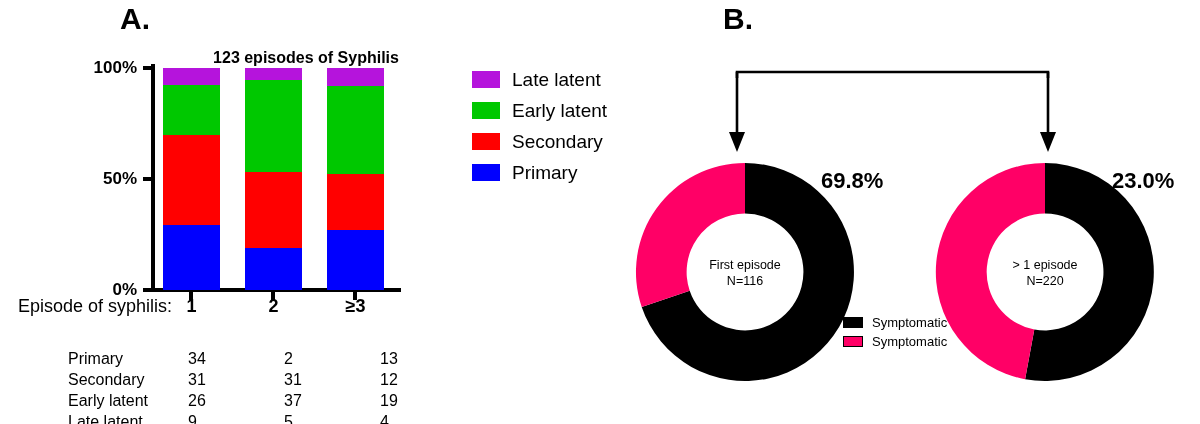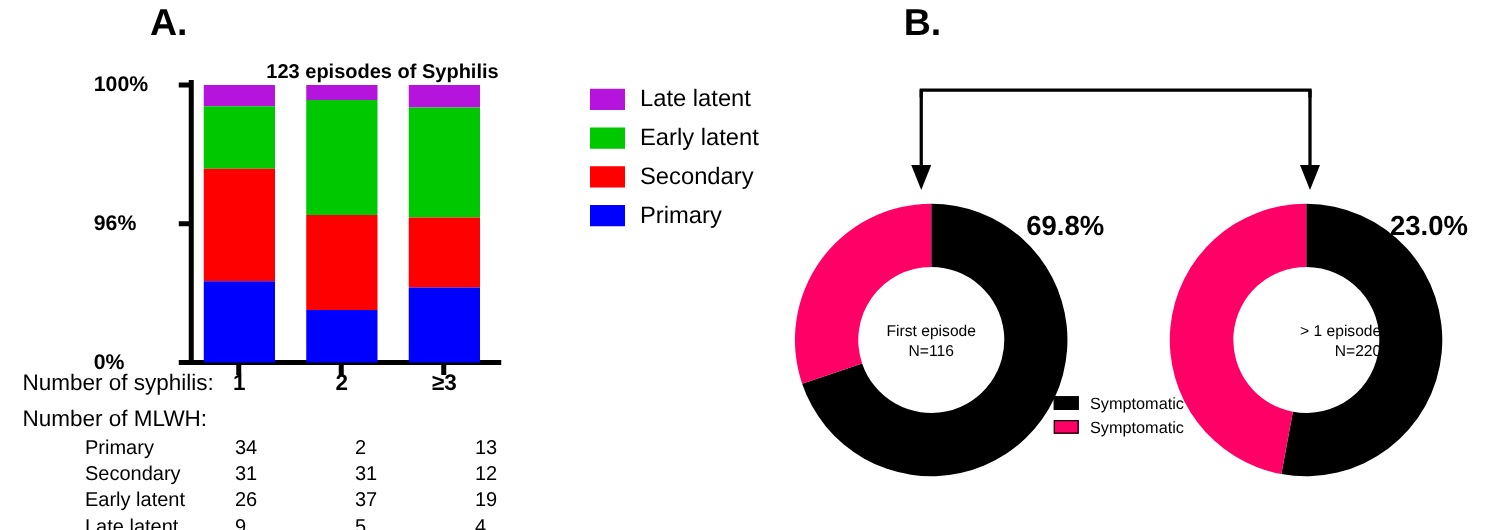--- a/index.html
+++ b/index.html
@@ -19,21 +19,21 @@
 
   
   #panelA{position:absolute;left:0;top:0;width:600px;height:424px;}
   .y-axis-line{
     position:absolute;left:151px;top:64px;width:4px;height:228px;background:#000;
   }
   .x-axis-line{
     position:absolute;left:151px;top:288px;width:250px;height:4px;background:#000;
   }
   .ytick-label{
-    position:absolute;font-size:17px;font-weight:bold;
+    position:absolute;font-size:17px;font-weight:bold;text-align:right;
     width:62px;
   }
   .ytick-mark{position:absolute;width:9px;height:4px;background:#000;left:143px;}
   .xtick-mark{position:absolute;width:4px;height:8px;background:#000;top:292px;}
   .bar-wrap{position:absolute;bottom:0;height:222px;width:57px;}
   .seg{width:100%;}
 
   .legendA{position:absolute;left:472px;top:64px;}
   .legendA-row{display:flex;align-items:center;height:31px;}
   .legendA-swatch{width:28px;height:17px;margin-right:12px;}
@@ -65,21 +65,21 @@
     position:absolute;font-size:22px;font-weight:bold;
   }
   #pct1{left:821px;top:168px;}
   #pct2{left:1112px;top:168px;}
 
   .donut-center-text{
     position:absolute;text-align:center;font-size:12.5px;font-weight:normal;
     line-height:16px;width:120px;
   }
   #center1{left:685px;top:257px;}
-  #center2{left:985px;top:257px;text-align:right;}
+  #center2{left:985px;top:257px;}
 
   .legendB{position:absolute;left:843px;top:313px;}
   .legendB-row{display:flex;align-items:center;height:19px;}
   .legendB-swatch{
     width:20px;height:11px;margin-right:9px;border:1.5px solid #000;box-sizing:border-box;
   }
   .legendB-text{font-size:13px;white-space:nowrap;}
 
   svg{display:block;}
   .abs-svg{position:absolute;left:0;top:0;pointer-events:none;}
@@ -94,21 +94,21 @@
     <div class="panel-letter" id="panelA-letter">A.</div>
 
     <div class="y-axis-line"></div>
     <div class="x-axis-line"></div>
 
     <div class="ytick-mark" style="top:66px;"></div>
     <div class="ytick-mark" style="top:177px;"></div>
     <div class="ytick-mark" style="top:288px;"></div>
 
     <div class="ytick-label" style="left:75px;top:58px;">100%</div>
-    <div class="ytick-label" style="left:75px;top:169px;">96%</div>
+    <div class="ytick-label" style="left:75px;top:169px;">50%</div>
     <div class="ytick-label" style="left:75px;top:280px;">0%</div>
 
     <div class="xtick-mark" style="left:189px;"></div>
     <div class="xtick-mark" style="left:271px;"></div>
     <div class="xtick-mark" style="left:353px;"></div>
 
     <div class="bar-wrap" style="left:163px;top:68px;">
       <div class="seg" style="height:7.8%;background:#B514DC;"></div>
       <div class="seg" style="height:22.4%;background:#00C800;"></div>
       <div class="seg" style="height:40.5%;background:#FF0000;"></div>
@@ -141,26 +141,25 @@
       <div class="legendA-row">
         <span class="legendA-swatch" style="background:#FF0000;"></span>
         <span class="legendA-text">Secondary</span>
       </div>
       <div class="legendA-row">
         <span class="legendA-swatch" style="background:#0000FF;"></span>
         <span class="legendA-text">Primary</span>
       </div>
     </div>
 
-    <div class="axis-caption" id="episode-caption">Number of syphilis:</div>
+    <div class="axis-caption" id="episode-caption">Episode of syphilis:</div>
     <div class="xcat" style="left:163px;">1</div>
     <div class="xcat" style="left:245px;">2</div>
     <div class="xcat" style="left:327px;">≥3</div>
 
-    <div class="axis-caption" id="mlwh-caption">Number of MLWH:</div>
 
     <table class="countsTable">
       <tbody>
         <tr>
           <td class="rowlabel">Primary</td>
           <td class="num">34</td>
           <td class="num">2</td>
           <td class="num">13</td>
         </tr>
         <tr>

